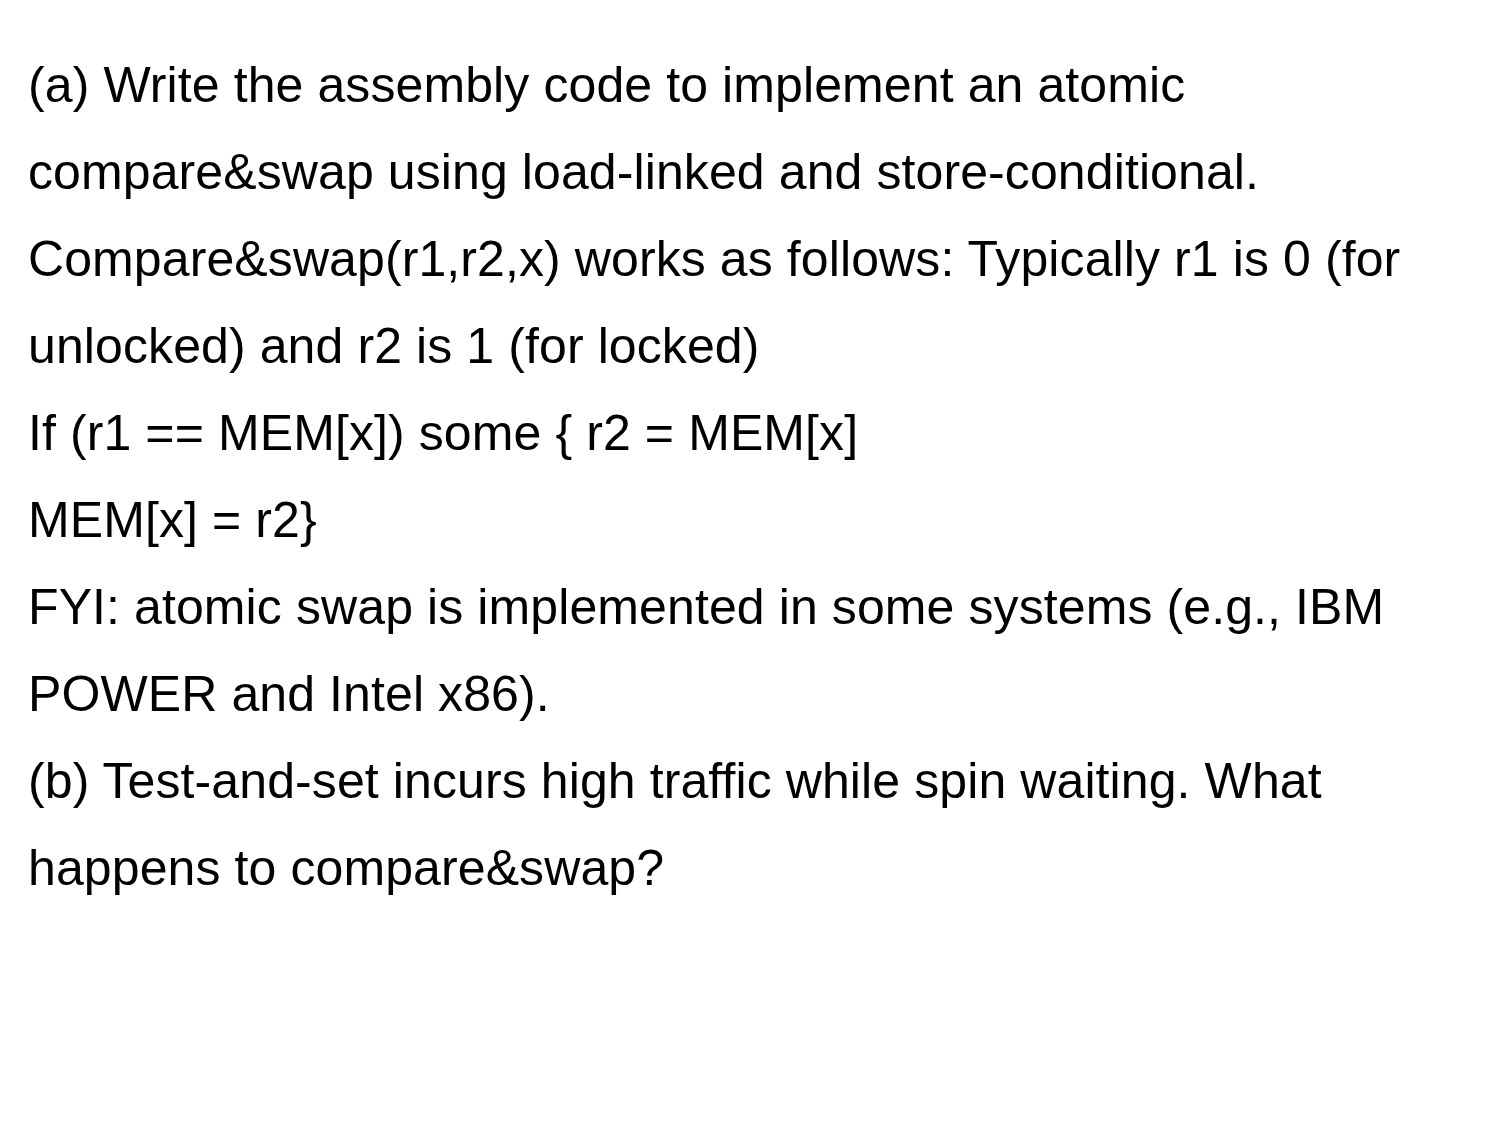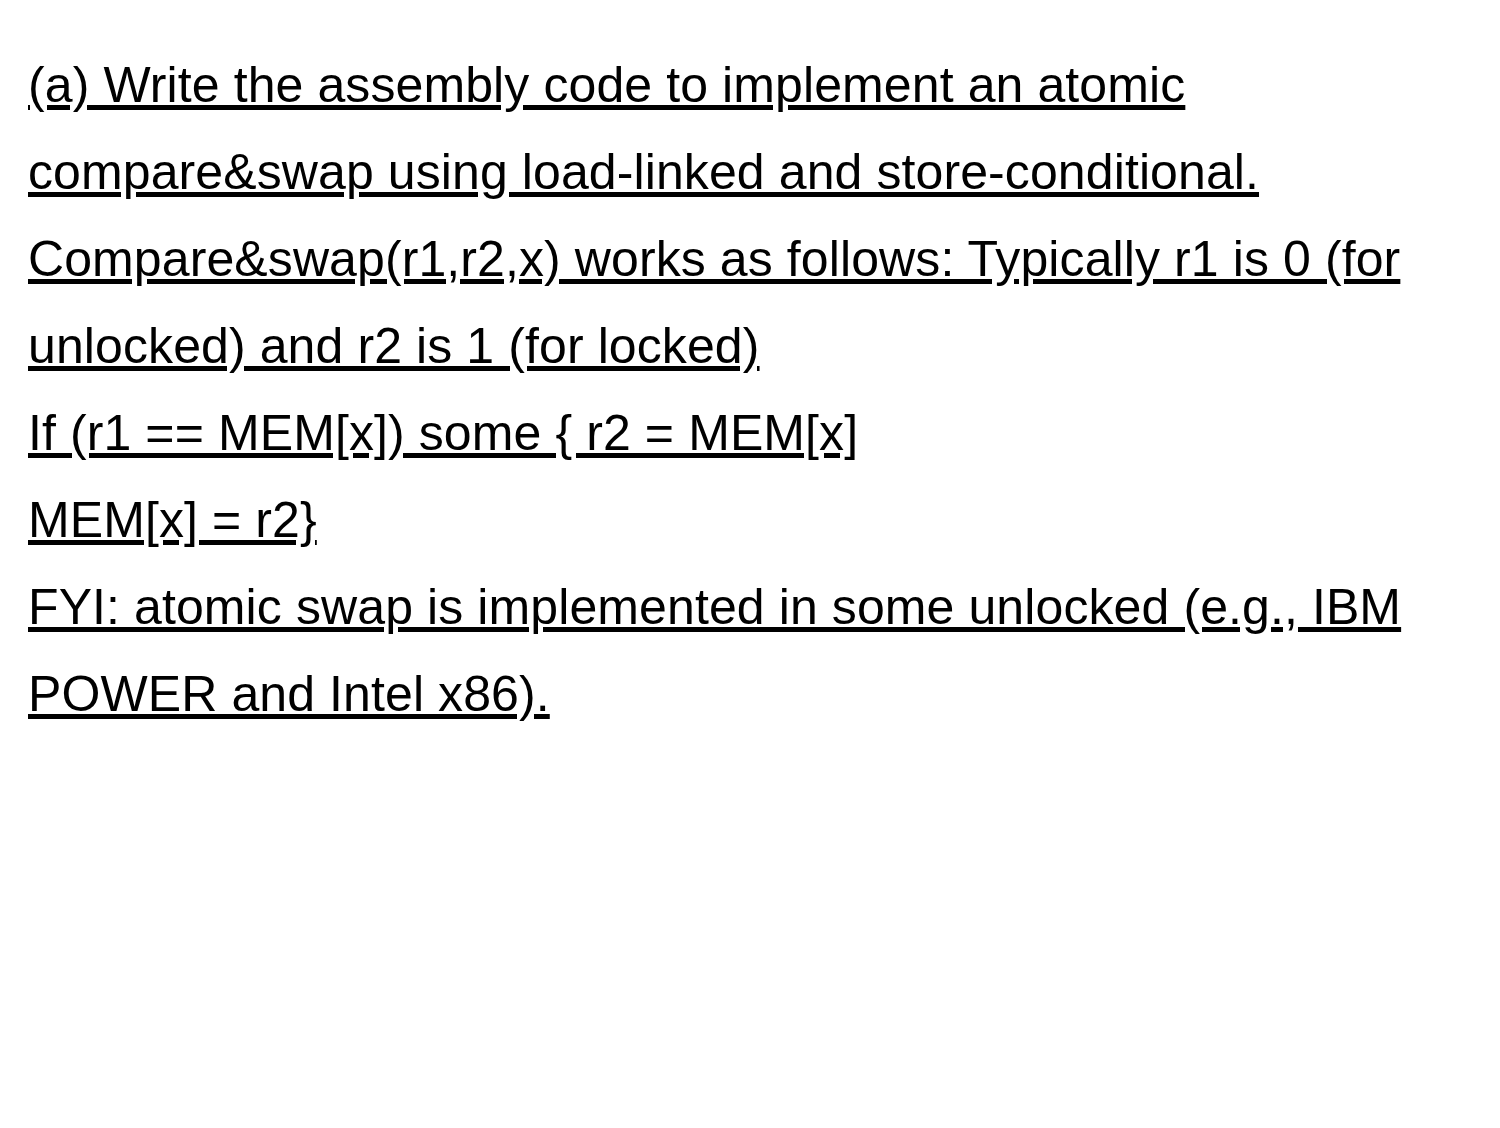--- a/index.html
+++ b/index.html
@@ -9,30 +9,30 @@
     height: 1128px;
     background: #ffffff;
     font-family: -apple-system, "Helvetica Neue", Helvetica, Arial, sans-serif;
     color: #000000;
   }
   .page {
     box-sizing: border-box;
     width: 1500px;
     height: 1128px;
     padding: 42px 40px 42px 28px;
-    text-decoration: underline;
   }
   .para {
     font-size: 50px;
     line-height: 1.74;
     font-weight: 400;
     letter-spacing: 0.1px;
   }
 </style>
 </head>
 <body>
 
 <div class="page">
   <div class="para">(a) Write the assembly code to implement an atomic compare&amp;swap using load-linked and store-conditional. Compare&amp;swap(r1,r2,x) works as follows: Typically r1 is 0 (for unlocked) and r2 is 1 (for locked)</div>
   <div class="para">If (r1 == MEM[x]) some { r2 = MEM[x]</div>
   <div class="para">MEM[x] = r2}</div>
-  <div class="para">FYI: atomic swap is implemented in some unlocked (e.g., IBM POWER and Intel x86).</div>
+  <div class="para">FYI: atomic swap is implemented in some systems (e.g., IBM POWER and Intel x86).</div>
+  <div class="para">(b) Test-and-set incurs high traffic while spin waiting. What happens to compare&amp;swap?</div>
 </div>
 
 </body></html>

